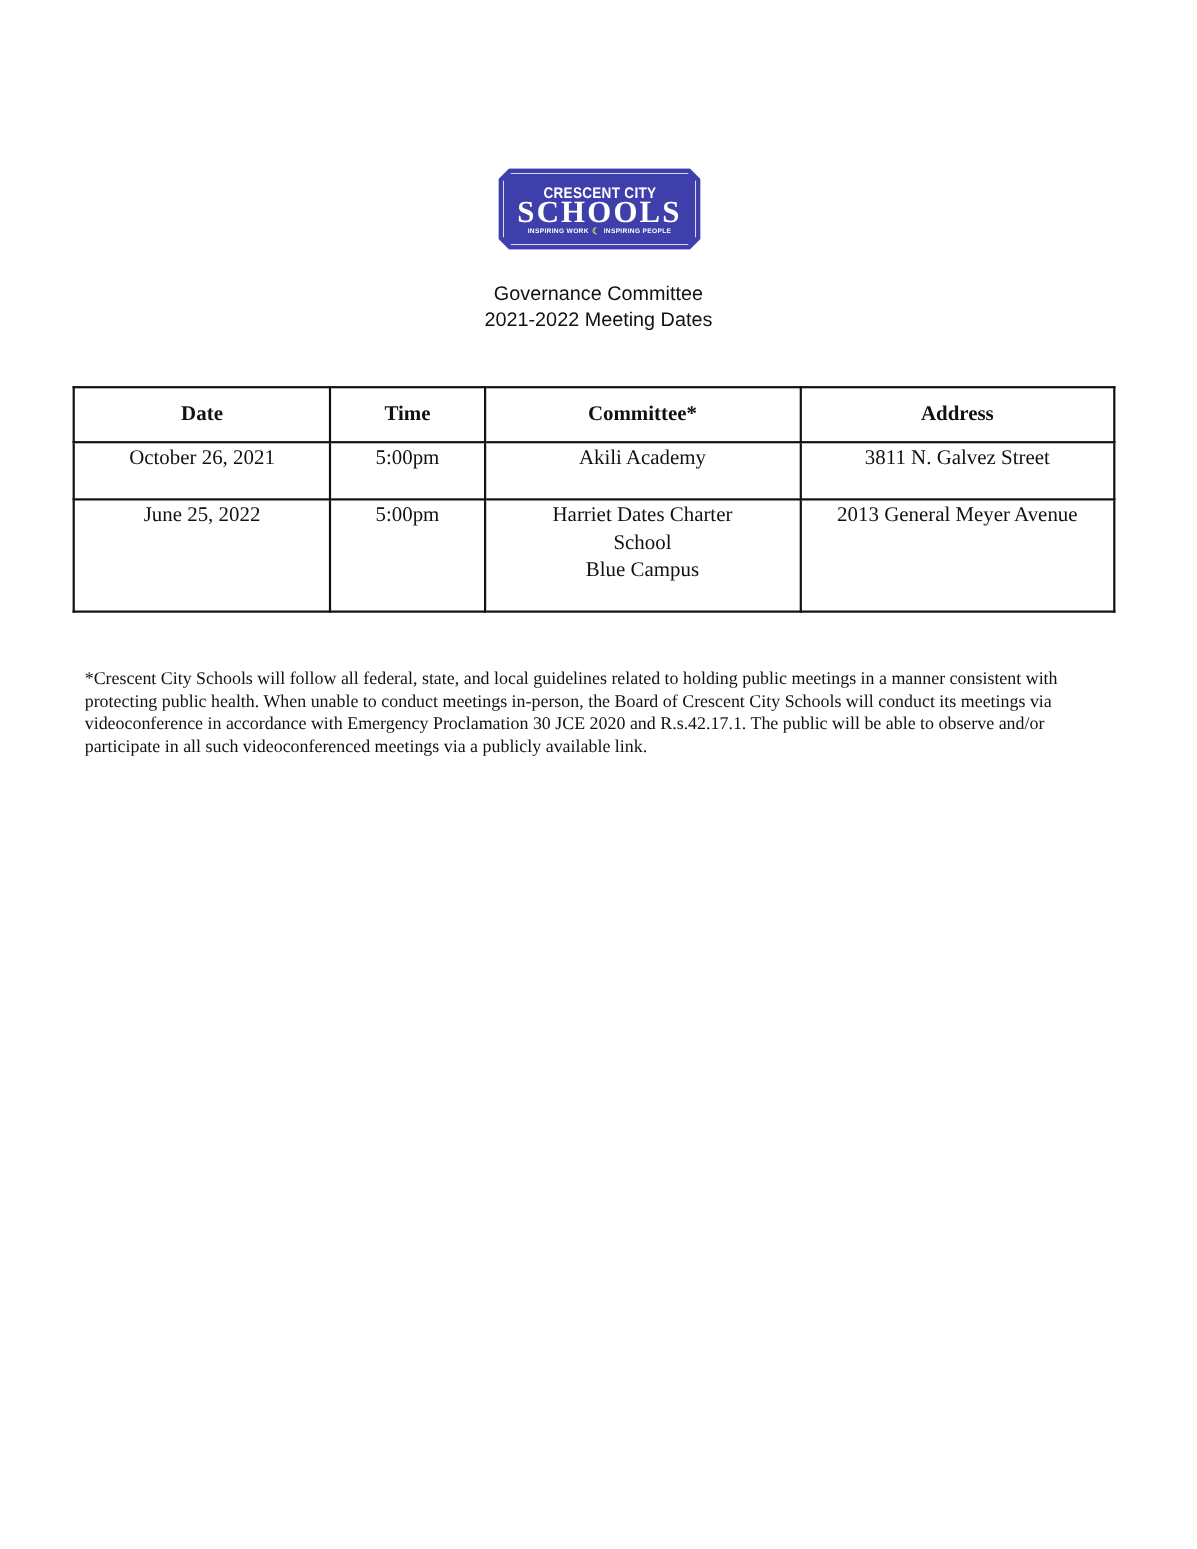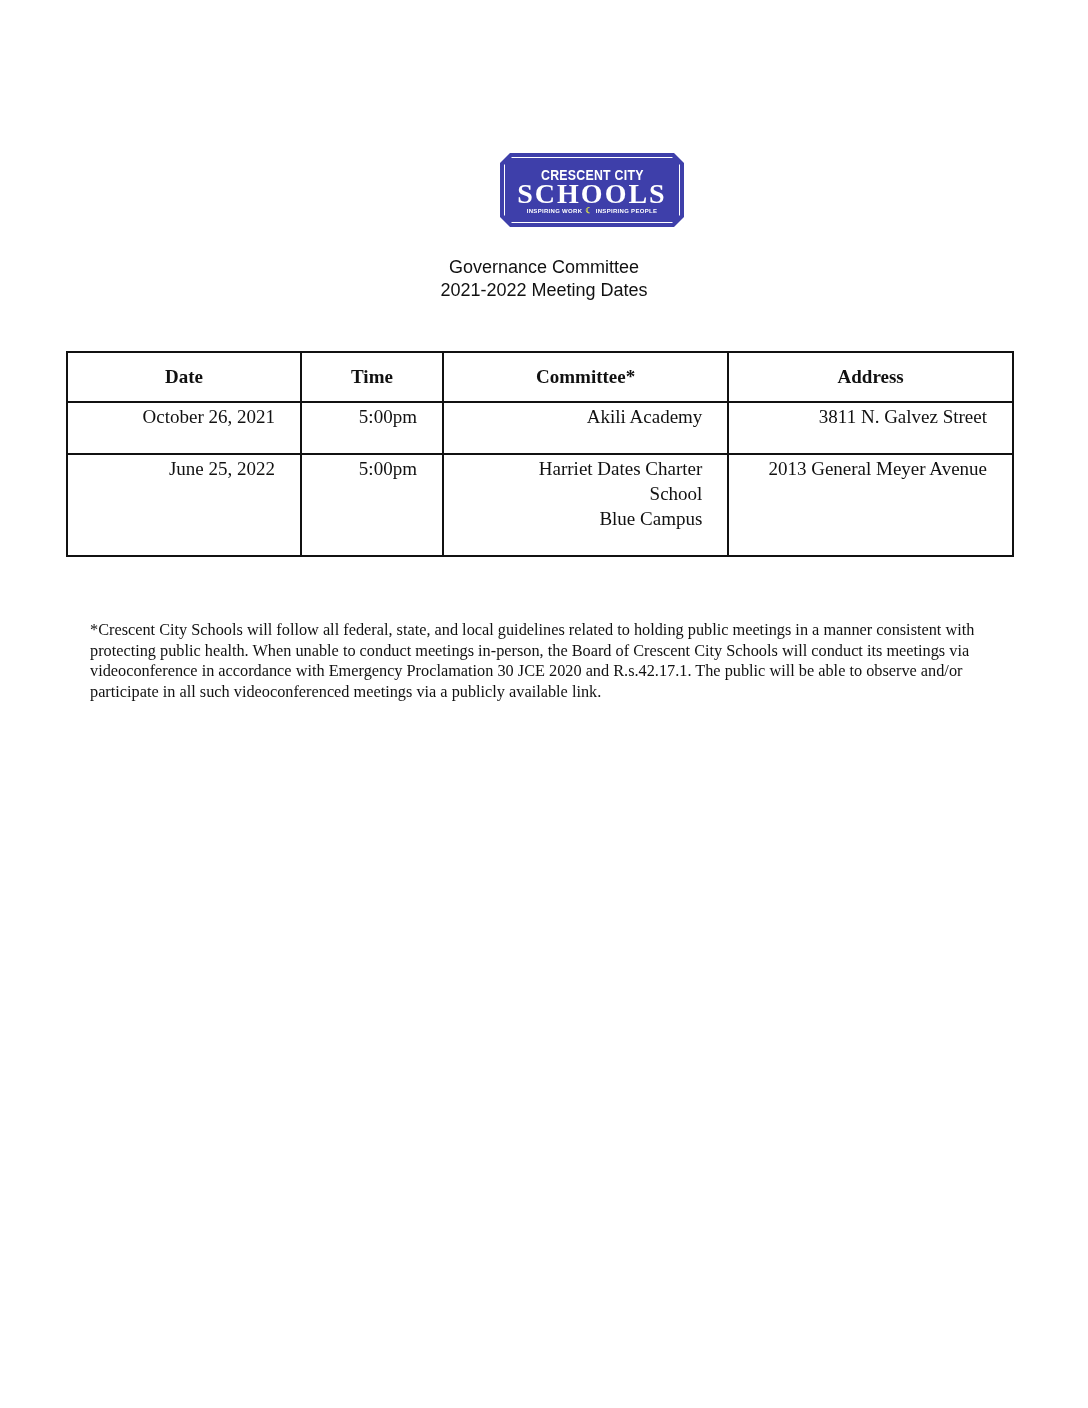--- a/index.html
+++ b/index.html
@@ -23,21 +23,20 @@
       height: 74px;
       box-sizing: border-box;
       background: #3e3faa;
       border-radius: 4px;
       clip-path: polygon(0 10px, 10px 0, calc(100% - 10px) 0, 100% 10px, 100% calc(100% - 10px), calc(100% - 10px) 100%, 10px 100%, 0 calc(100% - 10px));
       display: flex;
       flex-direction: column;
       align-items: center;
       justify-content: center;
       color: #ffffff;
-      margin-left: 47px;
     }
     .logo::before {
       content: "";
       position: absolute;
       left: 4px; top: 4px; right: 4px; bottom: 4px;
       border: 1.5px solid #ffffff;
       clip-path: polygon(0 8px, 8px 0, calc(100% - 8px) 0, 100% 8px, 100% calc(100% - 8px), calc(100% - 8px) 100%, 8px 100%, 0 calc(100% - 8px));
     }
     .logo-line1 {
       font-family: "Liberation Sans", sans-serif;
@@ -86,22 +85,22 @@
       left: 66px;
       top: 351px;
       width: 948px;
       border-collapse: collapse;
       font-family: "Liberation Serif", serif;
       font-size: 19px;
     }
     table.schedule th, table.schedule td {
       border: 2px solid #111111;
       vertical-align: top;
-      text-align: right;
-      padding: 0 25px;
+      text-align: center;
+      padding: 0 6px;
     }
     table.schedule th {
       text-align: center;
       font-weight: bold;
       height: 24px;
       line-height: 24px;
       padding: 12px;
     }
     table.schedule td {
       line-height: 25px;
@@ -116,21 +115,21 @@
     .col-addr { width: 270px; margin-left: 30px; }
     .loc-line { display: block; }
     .footnote {
       position: absolute;
       left: 77px;
       top: 607px;
       width: 940px;
       font-family: "Liberation Serif", serif;
       font-size: 16.3px;
       line-height: 20.5px;
-      margin: 13px;
+      margin: 0;
     }
   </style>
 </head>
 <body>
 
 <div class="logo">
   <div class="logo-line1">CRESCENT CITY</div>
   <div class="logo-line2">SCHOOLS</div>
   <div class="logo-tagline">
     <span>INSPIRING WORK</span>

